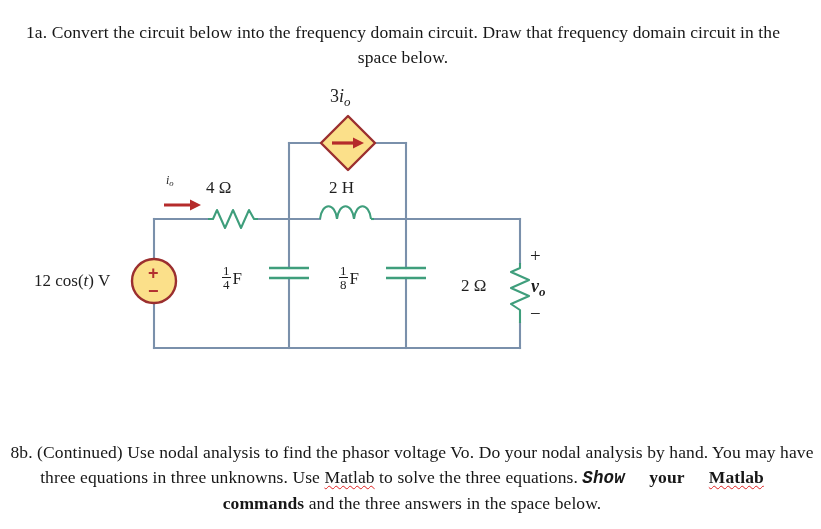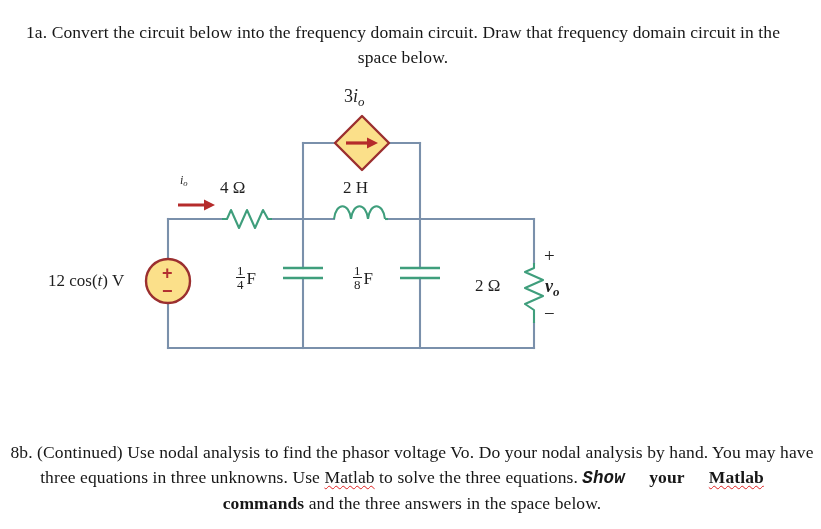--- a/index.html
+++ b/index.html
@@ -41,21 +41,21 @@
     text-decoration: underline;
     text-decoration-color: #e02020;
     text-decoration-style: wavy;
     text-decoration-thickness: 1px;
     text-underline-offset: 2px;
   }
 
   
   #circuit-diagram {
     position: absolute;
-    left: 16px;
+    left: 2px;
     top: 78px;
     width: 665px;
     height: 300px;
   }
   #circuit-svg { display: block; }
 
   .clabel {
     position: absolute;
     font-family: "Liberation Serif", "DejaVu Serif", serif;
     font-size: 17px;

